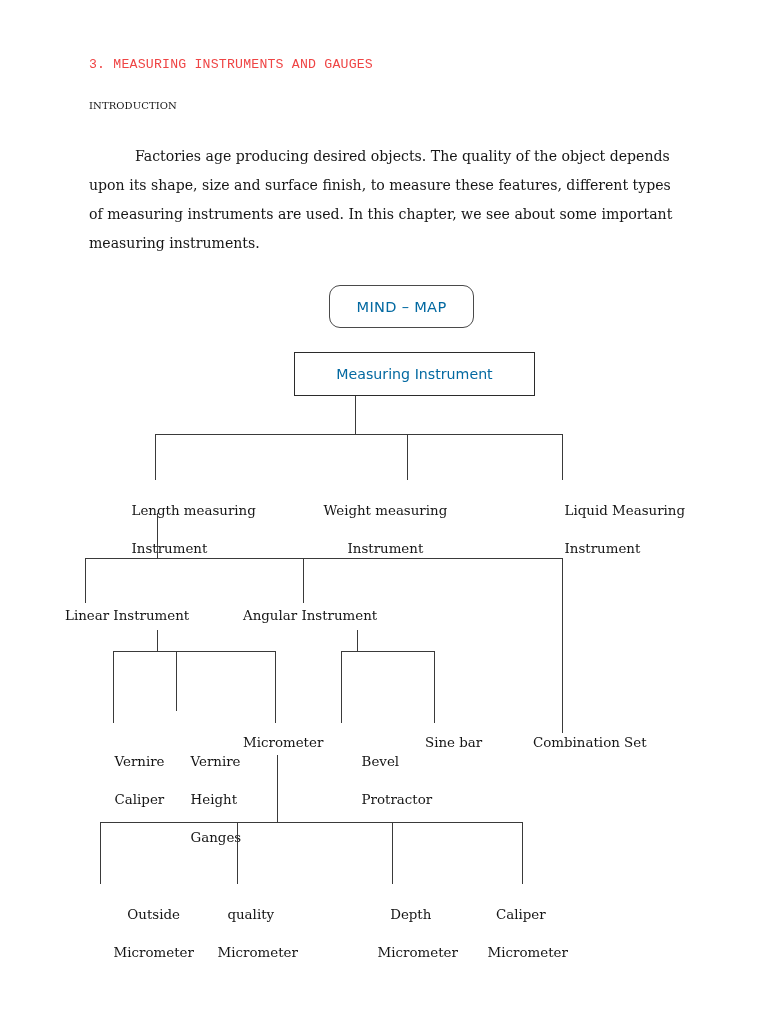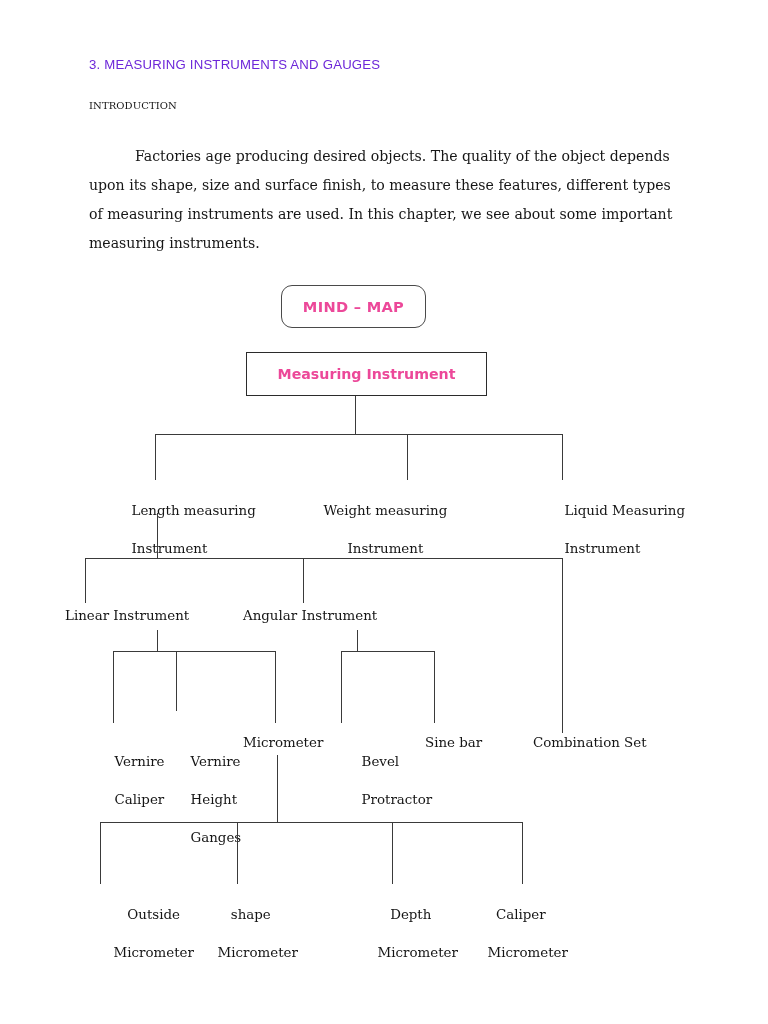--- a/index.html
+++ b/index.html
@@ -15,24 +15,24 @@
     overflow: hidden;
     font-family: "Liberation Serif", "DejaVu Serif", serif;
     color: #1a1a1a;
   }
 
   
   .doc-heading {
     position: absolute;
     left: 89px;
     top: 57px;
-    font-family: Liberation Sans, sans-serif;
+    font-family: Liberation Mono, monospace;
     font-size: 13.2px;
     letter-spacing: 0.2px;
-    color: #6d28d9;
+    color: #ef4444;
     white-space: nowrap;
   }
   .doc-subheading {
     position: absolute;
     left: 89px;
     top: 100px;
     font-family: "DejaVu Serif", "Liberation Serif", serif;
     font-size: 10px;
     letter-spacing: 0.1px;
     color: #151515;
@@ -60,23 +60,24 @@
     height: 1024px;
   }
 
   .node-box {
     position: absolute;
     box-sizing: border-box;
     display: flex;
     align-items: center;
     justify-content: center;
     font-family: "DejaVu Sans", "Liberation Sans", sans-serif;
-    font-weight: bold;
-    color: #ec4899;
+    font-weight: normal;
+    color: #0369a1;
     background: #ffffff;
+    margin-left: 48px;
   }
   .node-box.rounded {
     border: 1.6px solid #4a4a4a;
     border-radius: 11px;
   }
   .node-box.rect {
     border: 1.3px solid #2b2b2b;
   }
 
   .label {
@@ -184,21 +185,21 @@
     <div class="vline" style="left:100px; top:822px; height:62px;"></div>
     <div class="vline" style="left:237px; top:822px; height:62px;"></div>
     <div class="vline" style="left:392px; top:822px; height:62px;"></div>
     <div class="vline" style="left:522px; top:822px; height:62px;"></div>
 
     <div class="label center" style="left:88px; top:886px; width:92px;text-align:right;">
       <span>Outside</span><br>
       <span>Micrometer</span>
     </div>
     <div class="label center" style="left:192px; top:886px; width:92px;">
-      <span>shape</span><br>
+      <span>quality</span><br>
       <span>Micrometer</span>
     </div>
     <div class="label center" style="left:352px; top:886px; width:92px;">
       <span>Depth</span><br>
       <span>Micrometer</span>
     </div>
     <div class="label center" style="left:462px; top:886px; width:92px;">
       <span>Caliper</span><br>
       <span>Micrometer</span>
     </div>

